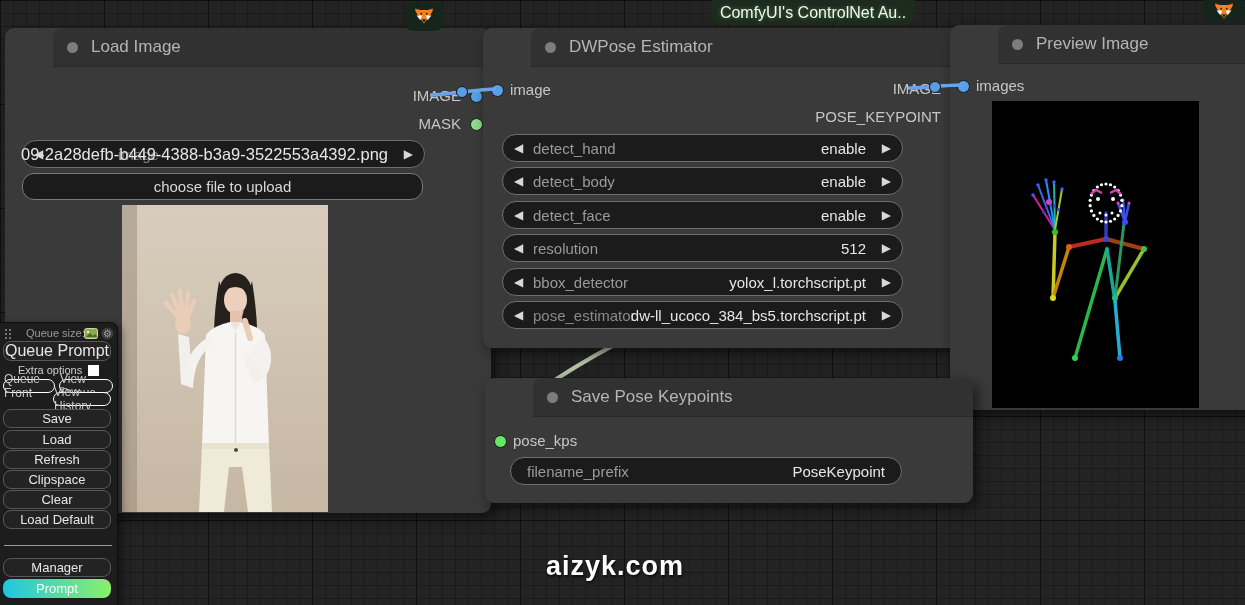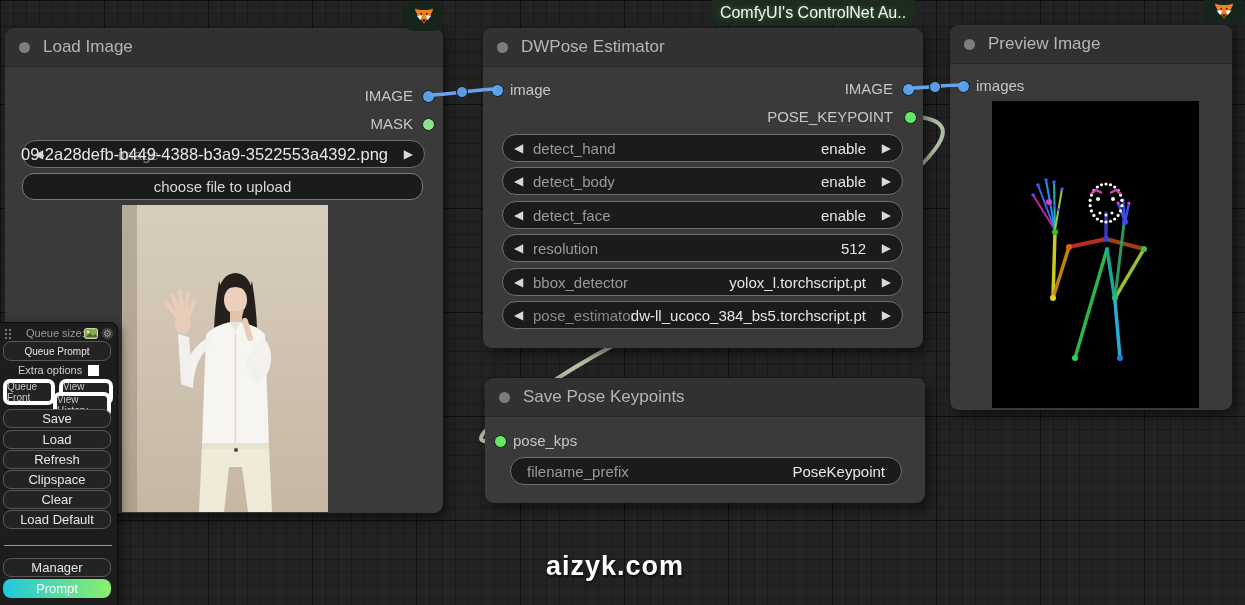--- a/index.html
+++ b/index.html
@@ -5,21 +5,21 @@
   html,body{margin:0;padding:0;background:#111;font-family:"Liberation Sans",sans-serif;}
   #stage{position:relative;width:1245px;height:605px;overflow:hidden;
     background-color:#232324;
     background-image:
       linear-gradient(rgba(0,0,0,.40) 1px, transparent 1px),
       linear-gradient(90deg, rgba(0,0,0,.40) 1px, transparent 1px),
       linear-gradient(rgba(0,0,0,.22) 1px, transparent 1px),
       linear-gradient(90deg, rgba(0,0,0,.22) 1px, transparent 1px);
     background-size:104px 104px,104px 104px,13px 13px,13px 13px;}
   .node{position:absolute;background:#3a3a3a;border-radius:9px;
-    box-shadow:4px 5px 14px rgba(0,0,0,.55);z-index:2;}
+    box-shadow:4px 5px 14px rgba(0,0,0,.55);z-index:2;padding-left:48px;}
   .node-title{height:38px;background:#313131;border-radius:9px 9px 0 0;display:flex;
     align-items:center;padding:0 14px;color:#b5b5b5;font-size:17px;
     border-bottom:1px solid #282828;}
   .tdot{width:11px;height:11px;border-radius:50%;background:#7d7d7d;margin-right:13px;flex:none;}
   .port{position:absolute;width:11px;height:11px;border-radius:50%;border:1px solid #191919;}
   .slot-label{position:absolute;color:#c6c6c6;font-size:15px;white-space:nowrap;}
   .slot-label.right{text-align:right;}
   .widget{position:absolute;height:26px;background:#1b1b1b;border:1px solid #6e6e6e;
     border-radius:14px;color:#d6d6d6;font-size:15px;}
   .w-arrow{position:absolute;top:0;height:26px;display:flex;align-items:center;
@@ -32,22 +32,22 @@
     color:#e6e6e6;z-index:2;white-space:nowrap;}
   .upload-btn{position:absolute;height:25px;background:#1b1b1b;border:1px solid #7a7a7a;
     color:#d8d8d8;font-size:15px;display:flex;align-items:center;justify-content:center;}
   
   #menu{position:absolute;left:0;top:322px;width:117px;height:283px;background:#1d1d1d;
     border:1px solid #0e0e0e;border-left:none;border-radius:0 8px 0 0;z-index:5;
     box-shadow:3px 3px 10px rgba(0,0,0,.5);}
   .menu-btn{position:absolute;left:3px;width:108px;height:19px;background:#232323;
     border:1px solid #585858;border-radius:8px;color:#e6e6e6;font-size:13px;
     display:flex;align-items:center;justify-content:center;box-sizing:border-box;}
-  .mini-btn{position:absolute;height:26px;background:#232323;border:4px solid #ffffff;
-    border-radius:7px;color:#c8c8c8;font-size:10px;display:flex;align-items:center;
+  .mini-btn{position:absolute;height:14px;background:#232323;border:1px solid #ffffff;
+    border-radius:7px;color:#c8c8c8;font-size:12px;display:flex;align-items:center;
     justify-content:center;box-sizing:border-box;}
   #queue-size{position:absolute;left:26px;top:4px;color:#9a9a9a;font-size:11px;}
   #drag-handle{position:absolute;left:4px;top:5px;width:8px;height:12px;
     background-image:radial-gradient(#777 1px, transparent 1.2px);background-size:4px 4px;}
   #extra-options-label{position:absolute;left:18px;top:41px;color:#d0d0d0;font-size:11px;}
   #extra-options-checkbox{position:absolute;left:88px;top:42px;width:11px;height:11px;background:#fff;}
   #menu-divider{position:absolute;left:4px;top:222px;width:108px;border-top:1px solid #9a9a9a;}
   #share-btn{border:none;color:#fff;}
   
   #title-pill{position:absolute;left:711px;top:-6px;width:204px;height:31px;background:#1d2b1f;
@@ -287,21 +287,21 @@
     <span id="queue-size">Queue size: 0</span>
     <svg style="position:absolute;left:84px;top:5px;" width="14" height="11">
       <rect x="0.5" y="0.5" width="13" height="10" rx="2" fill="#8aa84e" stroke="#cfd6a8"></rect>
       <circle cx="4" cy="4" r="1.2" fill="#e8f0c8"></circle>
         <path d="M2 9 L6 5 L9 8 L11 6 L13 8 L13 9 Z" fill="#4a6a2a"></path>
     </svg>
     <svg style="position:absolute;left:101px;top:4px;" width="13" height="13">
       <circle cx="6.5" cy="6.5" r="6" fill="#3c3c3c"></circle>
       <text x="6.5" y="10" text-anchor="middle" font-size="10" fill="#a0a0a0">⚙</text>
     </svg>
-    <div class="menu-btn" style="top:18px;height:20px;font-size:10px;">Queue Prompt</div>
+    <div class="menu-btn" style="top:18px;height:20px;font-size:16px;">Queue Prompt</div>
     <span id="extra-options-label">Extra options</span>
     <div id="extra-options-checkbox"></div>
     <div class="mini-btn" style="left:3px;top:56px;width:52px;">Queue Front</div>
     <div class="mini-btn" style="left:59px;top:56px;width:54px;">View Queue</div>
     <div class="mini-btn" style="left:29px;top:69px;width:58px;margin-left:24px;">View History</div>
     <div class="menu-btn" style="top:86px;">Save</div>
     <div class="menu-btn" style="top:107px;">Load</div>
     <div class="menu-btn" style="top:127px;">Refresh</div>
     <div class="menu-btn" style="top:147px;text-align:center;">Clipspace</div>
     <div class="menu-btn" style="top:167px;">Clear</div>

